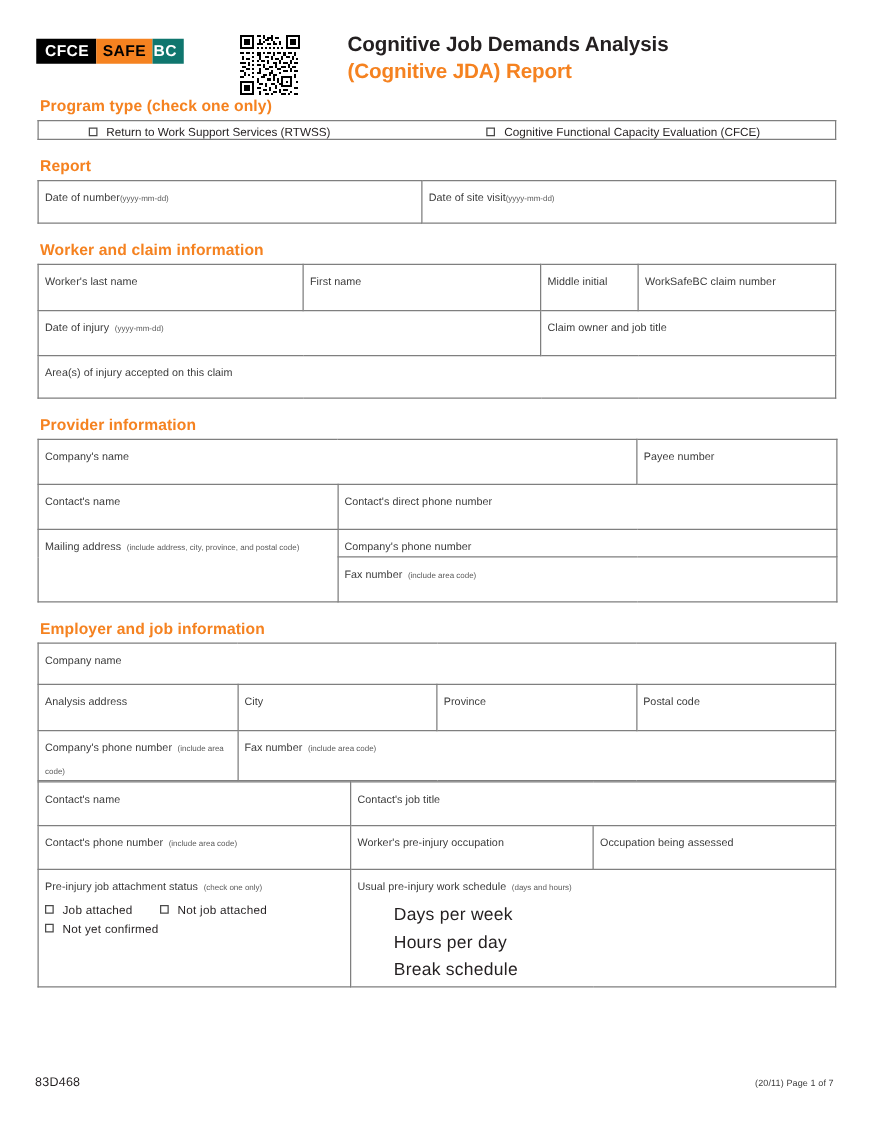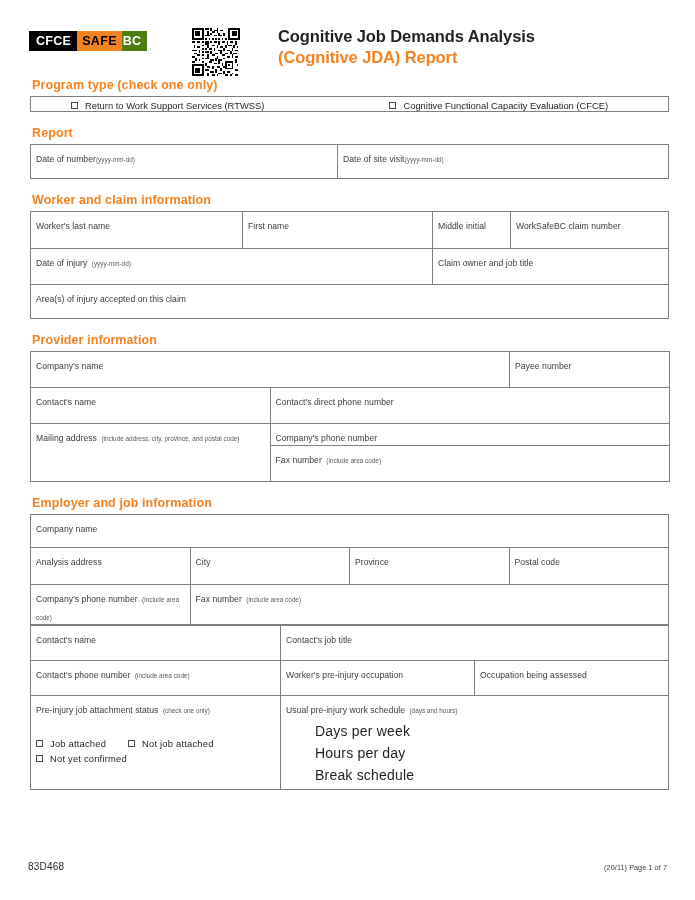--- a/index.html
+++ b/index.html
@@ -26,21 +26,21 @@
     background: #000000; color: #ffffff; font-weight: bold;
     font-size: 12.5px; letter-spacing: .3px; padding: 0 6px 0 7px;
     display: flex; align-items: center; font-family: "Liberation Sans", sans-serif;
   }
   .logo-safe {
     background: #F58220; color: #000000; font-weight: bold;
     font-size: 12.5px; letter-spacing: .3px; padding: 0 5px;
     display: flex; align-items: center;
   }
   .logo-bc {
-    background: #4d7c0f; color: #ffffff; font-weight: bold;
+    background: #0f766e; color: #ffffff; font-weight: bold;
     font-size: 12.5px; letter-spacing: .3px; padding: 0 6px 0 1px;
     display: flex; align-items: center;
   }
   .qr { margin-left: 47px; margin-top: 0px; flex: 0 0 auto; }
   .titles { margin-left: 38px; margin-top: -2px; }
   .title-main {
     font-size: 16.5px; font-weight: bold; color: #231f20;
     line-height: 21px; letter-spacing: -0.1px; text-align: center;
   }
   .title-sub {
@@ -411,21 +411,21 @@
       <td style="width:197px">
         <span class="lbl">Worker's pre-injury occupation</span>
       </td>
       <td>
         <span class="lbl">Occupation being assessed</span>
       </td>
     </tr>
     <tr>
       <td style="height:76px;padding-bottom:6px">
         <span class="lbl">Pre-injury job attachment status</span> <span class="hint">(check one only)</span>
-        <div class="cb-line" style="margin-top:21px">
+        <div class="cb-line" style="margin-top:5px">
           <span class="cbox"></span>
           <span class="cb-text">Job attached</span>
           <span style="width:22px;display:inline-block"></span>
           <span class="cbox"></span>
           <span class="cb-text">Not job attached</span>
         </div>
         <div class="cb-line" style="margin-top:4px">
           <span class="cbox"></span>
           <span class="cb-text">Not yet confirmed</span>
         </div>

